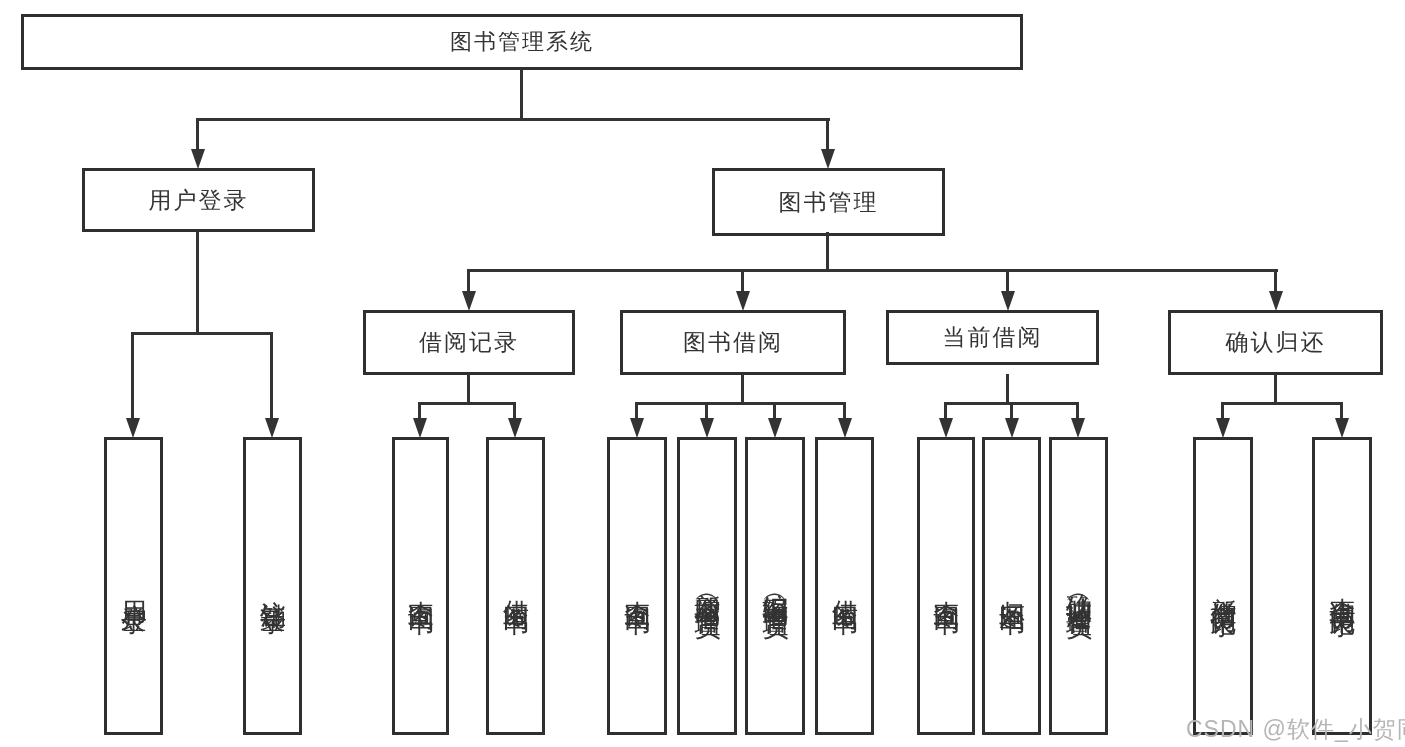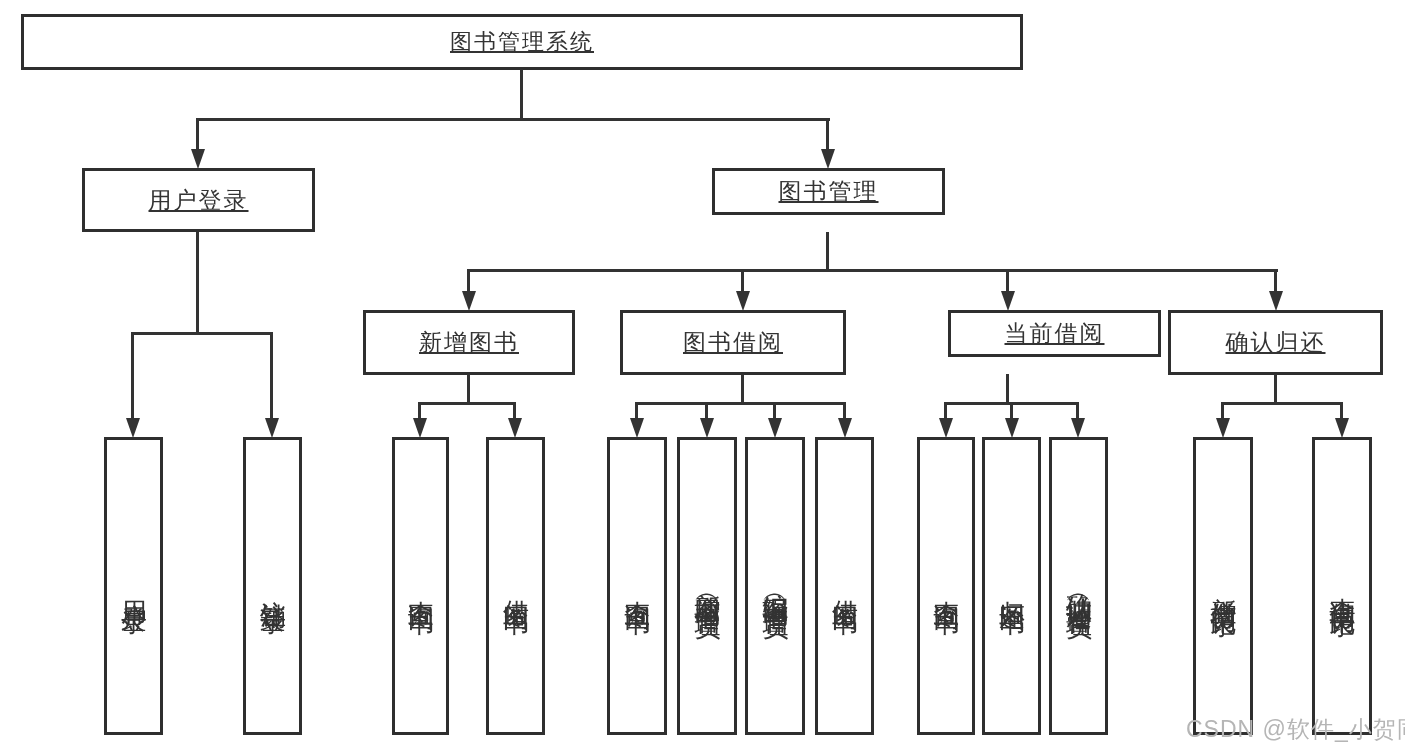--- a/index.html
+++ b/index.html
@@ -13,21 +13,20 @@
   .box{
     position:absolute;box-sizing:border-box;
     border:3px solid var(--border,#2f2f2f);
     background:#ffffff;
     display:grid;place-items:center;
   }
   .hbox span{
     writing-mode:horizontal-tb;
     font-size:23px;letter-spacing:2px;white-space:nowrap;
     color:var(--text,#333333);
-    text-decoration:underline;
   }
   .root-box span{font-size:22px;}
   .vbox span{
     writing-mode:vertical-rl;text-orientation:mixed;
     font-size:26px;letter-spacing:3px;line-height:1.15;
     color:var(--text,#333333);
   }
   .vl{position:absolute;width:3px;background:var(--line,#333333);}
   .hl{position:absolute;height:3px;background:var(--line,#333333);}
   .arr{
@@ -53,21 +52,21 @@
   <div class="vl" style="left:520px;top:69px;height:51px"></div>
   <div class="hl" style="left:197px;top:118px;width:633px"></div>
   <div class="vl" style="left:196px;top:118px;height:34px"></div>
   <div class="arr" style="left:191px;top:149px"></div>
   <div class="vl" style="left:826px;top:118px;height:34px"></div>
   <div class="arr" style="left:821px;top:149px"></div>
 
   <div class="box hbox" style="left:82px;top:168px;width:233px;height:64px">
     <span>用户登录</span>
   </div>
-  <div class="box hbox" style="left:712px;top:168px;width:233px;height:47px">
+  <div class="box hbox" style="left:712px;top:168px;width:233px;height:68px">
     <span>图书管理</span>
   </div>
 
   <div class="vl" style="left:196px;top:232px;height:103px"></div>
   <div class="hl" style="left:131px;top:332px;width:142px"></div>
   <div class="vl" style="left:131px;top:332px;height:88px"></div>
   <div class="arr" style="left:126px;top:418px"></div>
   <div class="vl" style="left:270px;top:332px;height:88px"></div>
   <div class="arr" style="left:265px;top:418px"></div>
 
@@ -76,26 +75,26 @@
   <div class="vl" style="left:467px;top:269px;height:24px"></div>
   <div class="arr" style="left:462px;top:291px"></div>
   <div class="vl" style="left:741px;top:269px;height:24px"></div>
   <div class="arr" style="left:736px;top:291px"></div>
   <div class="vl" style="left:1006px;top:269px;height:24px"></div>
   <div class="arr" style="left:1001px;top:291px"></div>
   <div class="vl" style="left:1274px;top:269px;height:24px"></div>
   <div class="arr" style="left:1269px;top:291px"></div>
 
   <div class="box hbox" style="left:363px;top:310px;width:212px;height:65px">
-    <span>新增图书</span>
+    <span>借阅记录</span>
   </div>
   <div class="box hbox" style="left:620px;top:310px;width:226px;height:65px">
     <span>图书借阅</span>
   </div>
-  <div class="box hbox" style="left:948px;top:310px;width:213px;height:47px">
+  <div class="box hbox" style="left:886px;top:310px;width:213px;height:55px">
     <span>当前借阅</span>
   </div>
   <div class="box hbox" style="left:1168px;top:310px;width:215px;height:65px">
     <span>确认归还</span>
   </div>
 
   <div class="vl" style="left:467px;top:374px;height:31px"></div>
   <div class="hl" style="left:418px;top:402px;width:98px"></div>
   <div class="vl" style="left:418px;top:402px;height:18px"></div>
   <div class="arr" style="left:413px;top:418px"></div>

